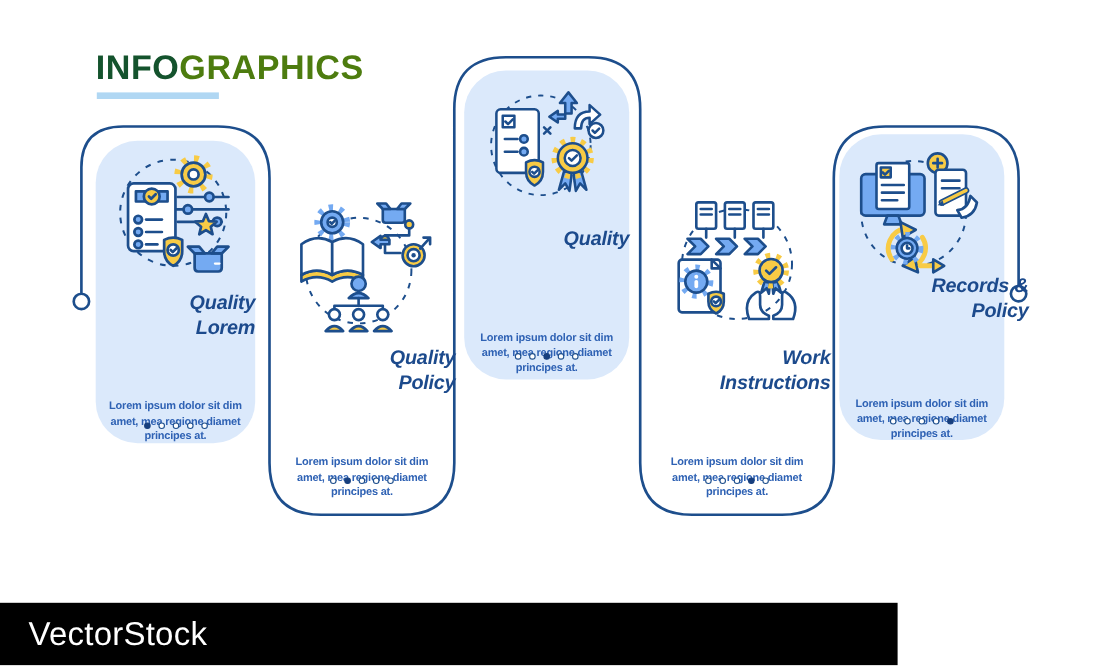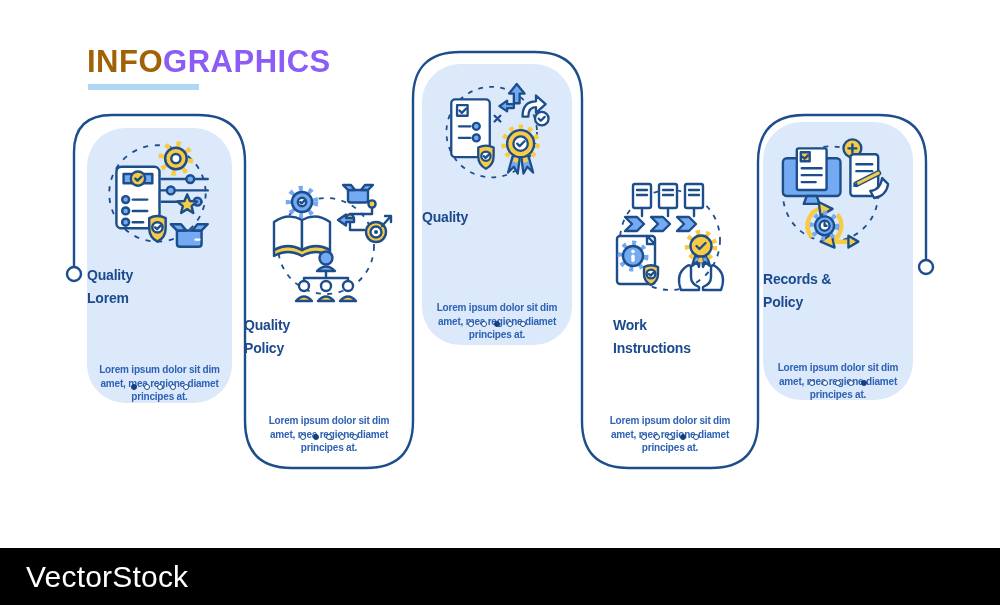--- a/index.html
+++ b/index.html
@@ -1,43 +1,43 @@
 <!DOCTYPE html>
 <html><head>
 <meta charset="utf-8">
 <style>
   html,body{margin:0;padding:0;background:#fff;}
   #stage{position:relative;width:1000px;height:605px;background:#ffffff;overflow:hidden;
          font-family:"Liberation Sans",sans-serif;}
   
   #hdr{position:absolute;left:87px;top:44px;font-size:31px;font-weight:bold;letter-spacing:.5px;}
-  #hdr .p1{color:#a16207;}
-  #hdr .p2{color:#8b5cf6;}
+  #hdr .p1{color:#14532d;}
+  #hdr .p2{color:#4d7c0f;}
   #underline{position:absolute;left:88px;top:84px;width:111px;height:6px;background:#b0d7f3;}
   
   #snake{position:absolute;left:0;top:0;}
   
   .fillcard{position:absolute;background:#dbe9fb;border-radius:38px;}
   
   .icnbox{position:absolute;}
-  .ctitle{position:absolute;text-align:left;font-size:14px;font-weight:bold;
-          line-height:23px;color:#1c4a8c;letter-spacing:-.2px;}
+  .ctitle{position:absolute;text-align:right;font-size:18px;font-weight:bold;
+          line-height:23px;color:#1c4a8c;letter-spacing:-.2px;font-style:italic;}
   .cbody{position:absolute;text-align:center;font-size:10px;font-weight:bold;
          line-height:13.5px;color:#2f62b4;letter-spacing:-.2px;margin-top:39px;}
   .dots{position:absolute;display:flex;justify-content:center;gap:7px;align-items:center;}
   .dot{width:6px;height:6px;border-radius:50%;box-sizing:border-box;
        border:1.6px solid #1d4e8c;background:#fff;}
   .dot.active{background:#173f7e;border-color:#173f7e;}
   
   .s{stroke:#1d4e8c;stroke-width:2.4;stroke-linecap:round;stroke-linejoin:round;fill:none;}
   .fw{fill:#ffffff;}
   .fy{fill:#f8cb45;}
   .fb{fill:#74aaf2;}
   
-  #wm{position:absolute;left:0;top:548px;width:1000px;height:57px;background:#000;
+  #wm{position:absolute;left:0;top:548px;width:816px;height:57px;background:#000;
       display:flex;align-items:center;justify-content:space-between;box-sizing:border-box;
       padding:16px 26px;}
   #wm .brand{color:#fff;font-size:30px;letter-spacing:.2px;}
   #wm .url{color:#fff;font-size:27px;letter-spacing:.2px;}
 </style>
 </head>
 <body>
 
 <div id="stage">
 
@@ -204,21 +204,21 @@
     <circle class="s fw" cx="56" cy="96" r="4.4"></circle>
     <path class="s" stroke-width="1.8" d="M54 96 l1.6 1.6 3 -3"></path>
     <polygon class="s fb" points="100,78 97,88 102,84 104,89 105,79"></polygon>
     <polygon class="s fb" points="112,78 115,88 110,84 108,89 107,79"></polygon>
     <circle cx="106" cy="68" r="13.5" fill="none" stroke="#f8cb45" stroke-width="5.5" stroke-dasharray="4.2 5.5"></circle>
     <circle class="s fy" cx="106" cy="68" r="10.5"></circle>
     <path class="s" stroke-width="2.8" d="M101.5 68 l3 3 6 -6"></path>
     <path class="s fw" d="M86 112 Q80 96 92 88 Q96 85.5 96 91 L96 99 Q96 106 104 109 L104 112 Z"></path>
     <path class="s fw" d="M126 112 Q132 96 120 88 Q116 85.5 116 91 L116 99 Q116 106 108 109 L108 112 Z"></path>
   </svg>
-  <div class="ctitle" style="left:585px;top:314px;width:170px;padding-left:28px;">
+  <div class="ctitle" style="left:585px;top:314px;width:170px;">
     <div>Work</div>
     <div>Instructions</div>
   </div>
   <div class="cbody" style="left:600px;top:375px;width:140px;">Lorem ipsum dolor sit dim amet, mea regione diamet principes at.</div>
   <div class="dots" style="left:585px;top:434px;width:170px;">
       <span class="dot"></span>
       <span class="dot"></span>
       <span class="dot"></span>
       <span class="dot active"></span>
       <span class="dot"></span>
@@ -244,21 +244,21 @@
     <polygon class="s fy" stroke-width="1.8" points="48,70 62,77 50,84"></polygon>
     <path d="M68 84 A18 18 0 0 1 58 111" fill="none" stroke="#f8cb45" stroke-width="4.5" stroke-linecap="round"></path>
     <polygon class="s fy" stroke-width="1.8" points="64,116 50,110 61,102"></polygon>
     <line x1="66" y1="110" x2="80" y2="110" stroke="#f8cb45" stroke-width="4.5" stroke-linecap="round"></line>
     <polygon class="s fy" stroke-width="1.8" points="78,104 88,110 78,116"></polygon>
     <circle cx="54" cy="94" r="12.5" fill="none" stroke="#74aaf2" stroke-width="5" stroke-dasharray="4 5.5"></circle>
     <circle class="s fb" cx="54" cy="94" r="9.5"></circle>
     <circle class="s fw" cx="54" cy="94" r="5"></circle>
     <path class="s" stroke-width="1.8" d="M54 91.5 v2.5 h2"></path>
   </svg>
-  <div class="ctitle" style="left:763px;top:268px;width:172px;">
+  <div class="ctitle" style="left:763px;top:248px;width:172px;">
     <div>Records &amp;</div>
     <div>Policy</div>
   </div>
   <div class="cbody" style="left:768px;top:322px;width:140px;">Lorem ipsum dolor sit dim amet, mea regione diamet principes at.</div>
   <div class="dots" style="left:763px;top:380px;width:150px;">
       <span class="dot"></span>
       <span class="dot"></span>
       <span class="dot"></span>
       <span class="dot"></span>
       <span class="dot active"></span>

